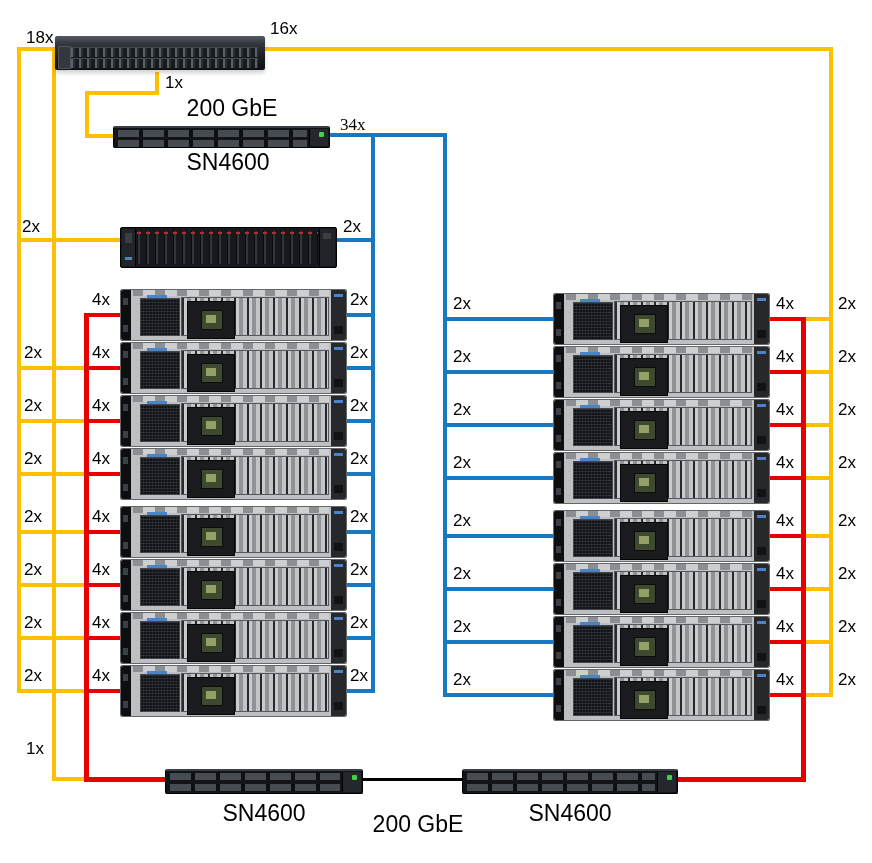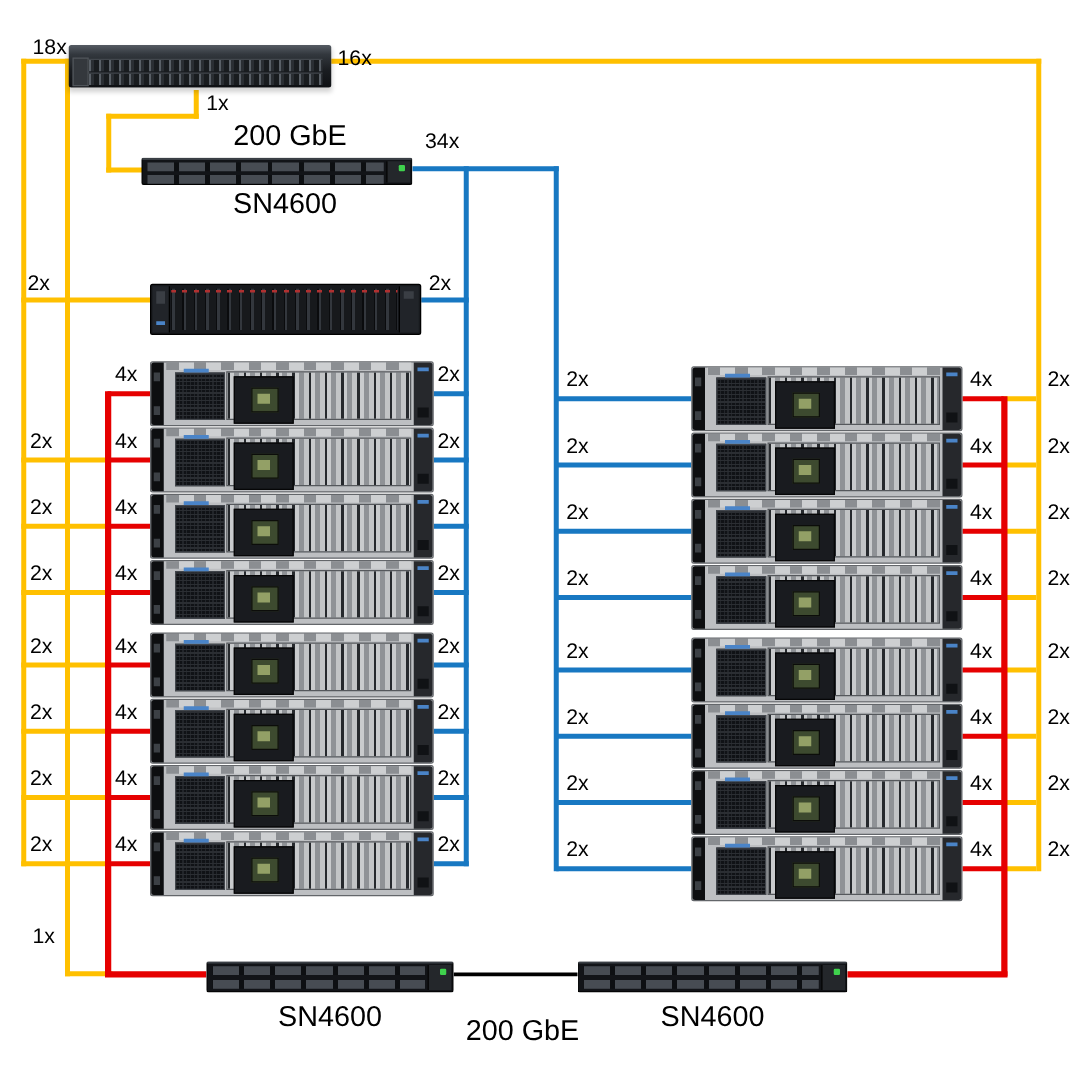--- a/index.html
+++ b/index.html
@@ -306,24 +306,24 @@
     <div class="cap"></div>
   </div>
 
   <div class="device sn4600" style="left:462px;top:769px;width:216px;height:25px;">
     <div class="row r1"></div>
     <div class="row r2" style="top:13px;"></div>
     <div class="cap"></div>
   </div>
 
   <span class="lbl" style="left:26px;top:29px;">18x</span>
-  <span class="lbl" style="left:270px;top:38px;">16x</span>
+  <span class="lbl" style="left:270px;top:20px;">16x</span>
   <span class="lbl" style="left:165px;top:74px;">1x</span>
   <span class="lbl big center" style="left:232px;top:96px;">200 GbE</span>
-  <span class="lbl" style="left:340px;top:104px;">34x</span>
+  <span class="lbl" style="left:340px;top:116px;font-family:Liberation Serif, serif;">34x</span>
   <span class="lbl big center" style="left:228px;top:150px;">SN4600</span>
   <span class="lbl" style="left:22px;top:218px;">2x</span>
   <span class="lbl" style="left:343px;top:218px;">2x</span>
   <span class="lbl" style="left:26px;top:740px;">1x</span>
   <span class="lbl big center" style="left:264px;top:801px;">SN4600</span>
   <span class="lbl big center" style="left:418px;top:812px;">200 GbE</span>
   <span class="lbl big center" style="left:570px;top:801px;">SN4600</span>
 
 <span class="lbl" style="left: 92px; top: 291px;">4x</span>
     <span class="lbl" style="left: 350px; top: 291px;">2x</span>

